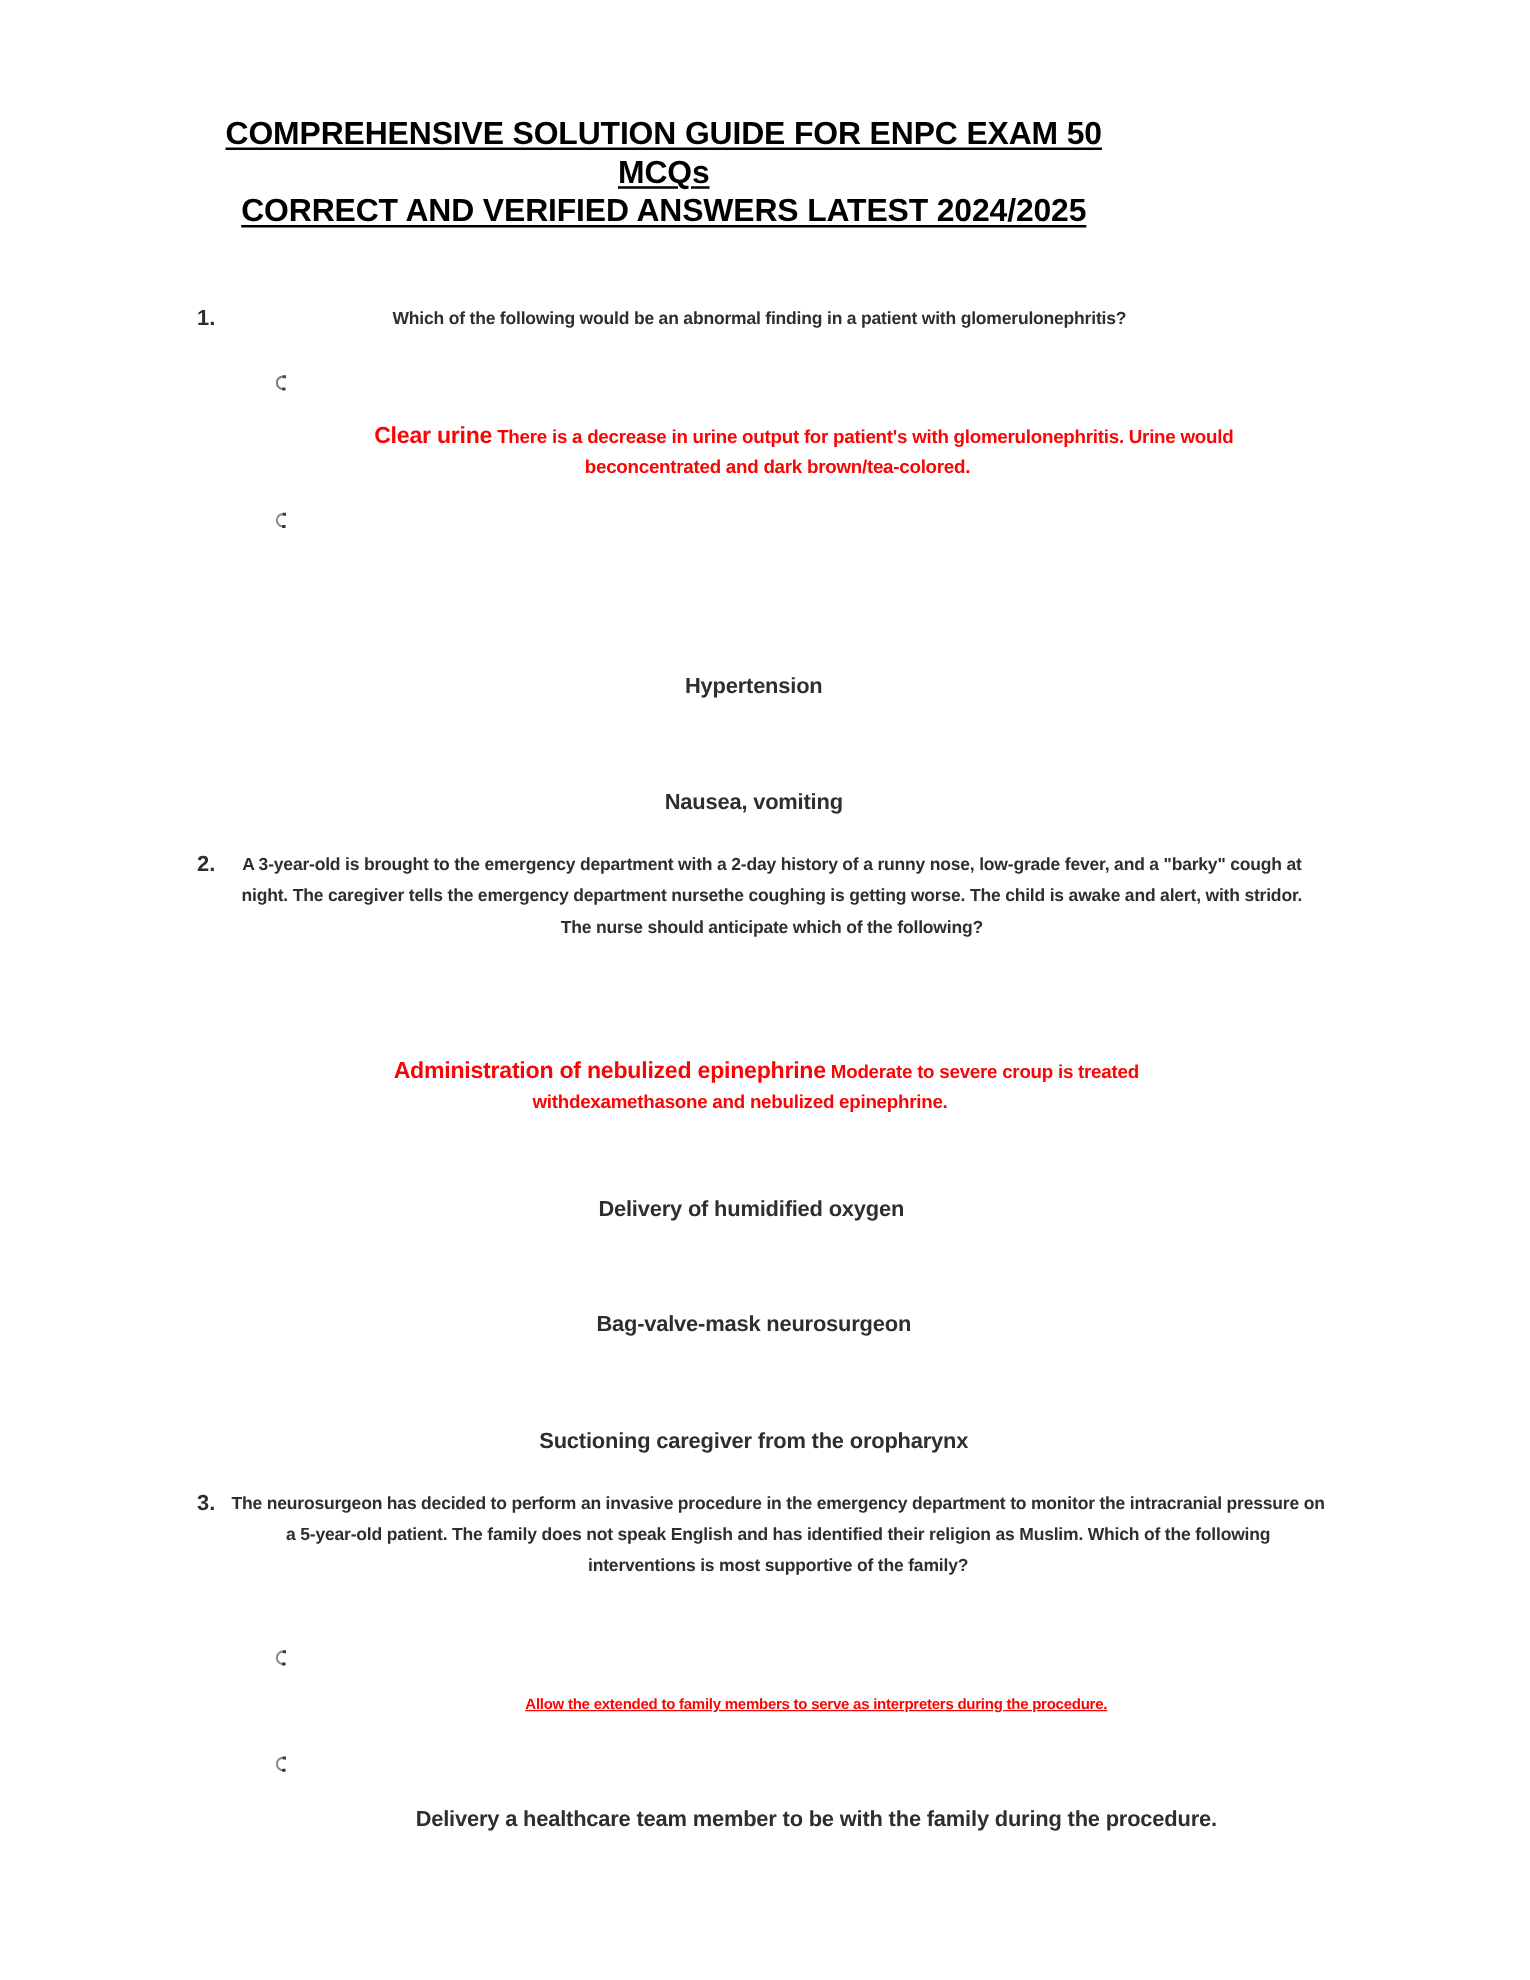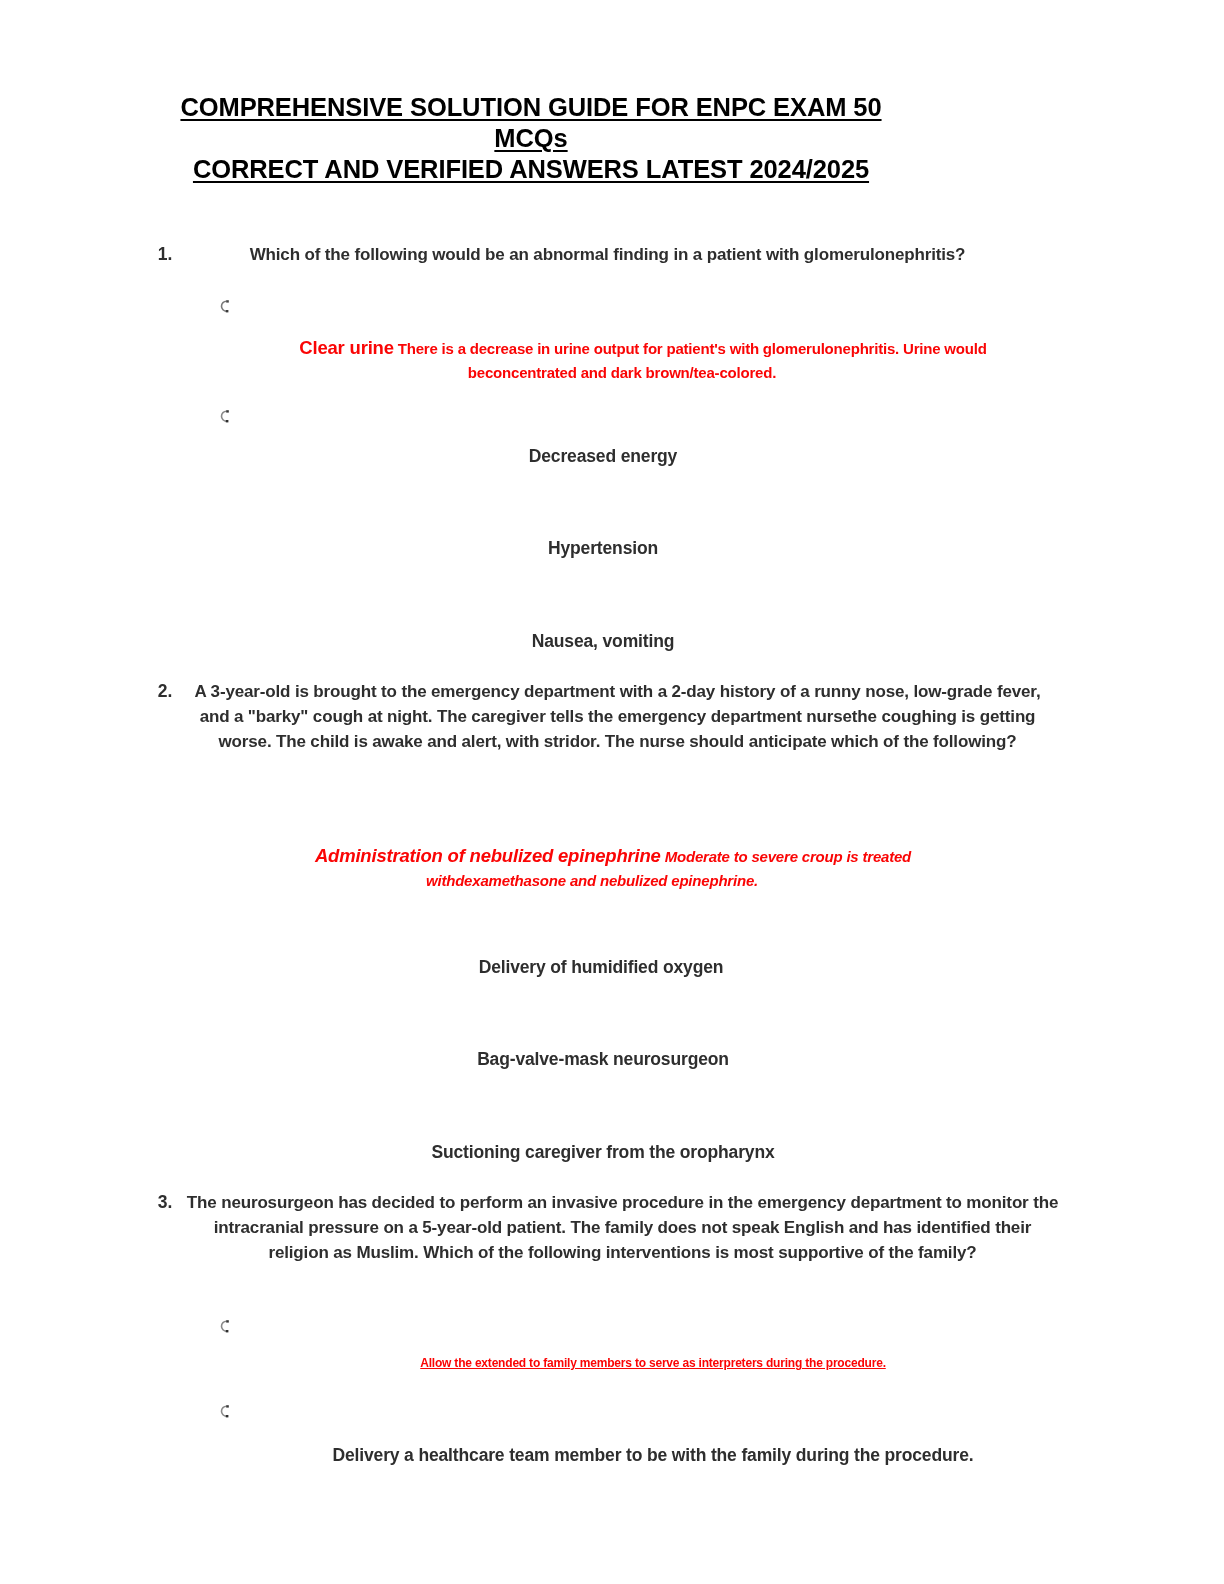--- a/index.html
+++ b/index.html
@@ -49,21 +49,21 @@
   .q-num {
     width: 38px;
     flex: 0 0 38px;
     font-size: 17.5px;
     font-weight: bold;
     color: #2e2e2e;
     line-height: 25px;
   }
   .q-text {
     flex: 1 1 auto;
-    font-size: 17px;
+    font-size: 14px;
     font-weight: bold;
     color: #2e2e2e;
     line-height: 25px;
     letter-spacing: -0.15px;
   }
 
   
   .option {
     position: absolute;
     font-size: 17.5px;
@@ -130,30 +130,29 @@
   </div>
 
   <div class="bullet-glyph" style="left:218px; top:409px;">
     <svg width="14" height="16" viewBox="0 0 14 16">
       <path d="M8.5 2.2 A5 5 0 1 0 8.5 12.2" fill="none" stroke="#8a8a8a" stroke-width="1.6"></path>
       <rect x="8.2" y="1.2" width="2.6" height="2.4" fill="#3a3a3a"></rect>
       <rect x="7.8" y="11.0" width="2.6" height="2.4" fill="#2e2e2e"></rect>
     </svg>
   </div>
 
-  <div class="option" style="left:253px; top:444px; width:700px;">Decreased energy</div>
   <div class="option" style="left:253px; top:536px; width:700px;">Hypertension</div>
   <div class="option" style="left:253px; top:629px; width:700px;">Nausea, vomiting</div>
 
   <div class="question" style="left:146px; top:679px; width:905px;">
     <div class="q-num">2.</div>
     <div class="q-text">A 3-year-old is brought to the emergency department with a 2-day history of a runny nose, low-grade fever, and a "barky" cough at night. The caregiver tells the emergency department nursethe coughing is getting worse. The child is awake and alert, with stridor. The nurse should anticipate which of the following?</div>
   </div>
 
-  <div class="answer" style="left:212px; top:844px; width:760px; text-indent:42px;font-style:italic;">
+  <div class="answer" style="left:212px; top:844px; width:760px; text-indent:42px;">
     <span class="ans-choice">Administration of nebulized epinephrine</span><span class="ans-expl"> Moderate to severe croup is treated withdexamethasone and nebulized epinephrine.</span>
   </div>
 
   <div class="option" style="left:251px; top:955px; width:700px;">Delivery of humidified oxygen</div>
   <div class="option" style="left:253px; top:1047px; width:700px;">Bag-valve-mask neurosurgeon</div>
   <div class="option" style="left:253px; top:1140px; width:700px;">Suctioning caregiver from the oropharynx</div>
 
   <div class="question" style="left:146px; top:1190px; width:915px;">
     <div class="q-num">3.</div>
     <div class="q-text">The neurosurgeon has decided to perform an invasive procedure in the emergency department to monitor the intracranial pressure on a 5-year-old patient. The family does not speak English and has identified their religion as Muslim. Which of the following interventions is most supportive of the family?</div>

